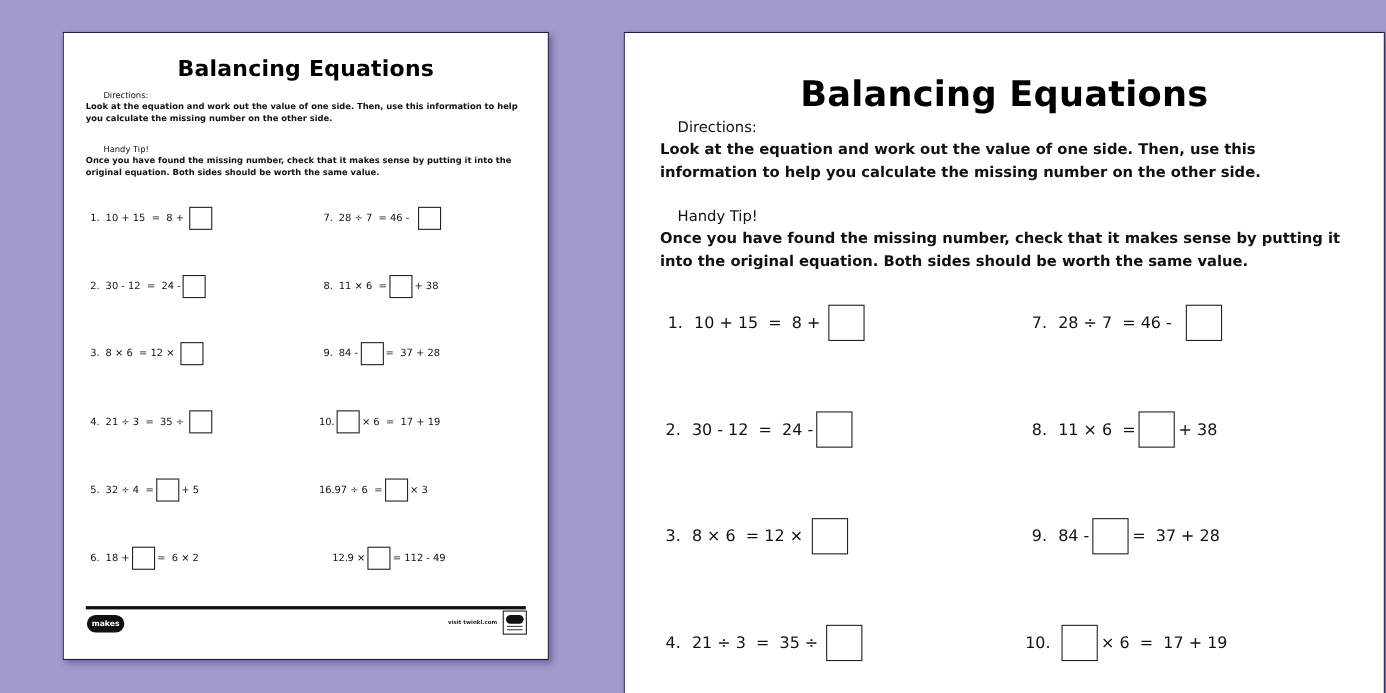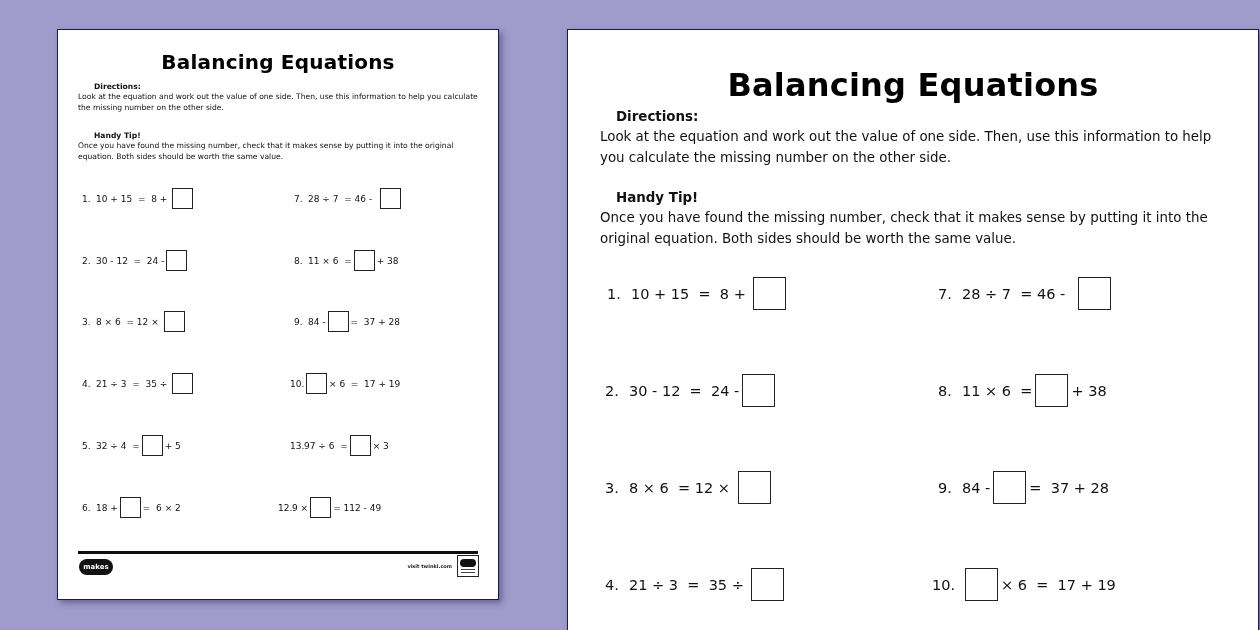--- a/index.html
+++ b/index.html
@@ -26,22 +26,22 @@
       position: absolute; left: 0; right: 0; text-align: center;
       font-weight: bold; color: #000;
       font-family: "DejaVu Sans", sans-serif;
       letter-spacing: 0.2px;
     }
     .page-left .title  { top: 20px; font-size: 20px; }
     .page-right .title { top: 36px; font-size: 32px; }
 
     
     .block { position: absolute; }
-    .heading { font-weight: bold; padding-left: 16px; }
-    .body-text { line-height: 1.45; }
+    .heading { font-weight: normal; padding-left: 16px; }
+    .body-text { line-height: 1.45; font-weight: bold; }
 
     .page-left .block { left: 20px; width: 400px; font-size: 7.6px; }
     .page-left .block .body-text { line-height: 1.45; }
     .page-left .directions { top: 52px; }
     .page-left .tip { top: 101px; }
 
     .page-right .block { left: 32px; width: 620px; font-size: 13.4px; }
     .page-right .directions { top: 79px; }
     .page-right .block .heading { margin-bottom: 3px; }
     .page-right .block .body-text { line-height: 1.55; }
@@ -160,26 +160,26 @@
       <span>84 -</span>
       <span class="box"></span>
       <span>=  37 + 28</span>
     </div>
     <div class="q" style="left:232px; top:343px;">
       <span class="num">10.</span>
       <span class="box"></span>
       <span>× 6  =  17 + 19</span>
     </div>
     <div class="q" style="left:232px; top:405px;">
-      <span class="num">13.</span>
+      <span class="num">16.</span>
       <span>97 ÷ 6  =</span>
       <span class="box"></span>
       <span>× 3</span>
     </div>
-    <div class="q" style="left:220px; top:467px;">
+    <div class="q" style="left:244px; top:467px;">
       <span class="num">12.</span>
       <span>9 ×</span>
       <span class="box"></span>
       <span>= 112 - 49</span>
     </div>
 
     <div class="footer-line"></div>
     <div class="logo">makes</div>
     <div class="visit">visit twinkl.com</div>
     <div class="badge">

